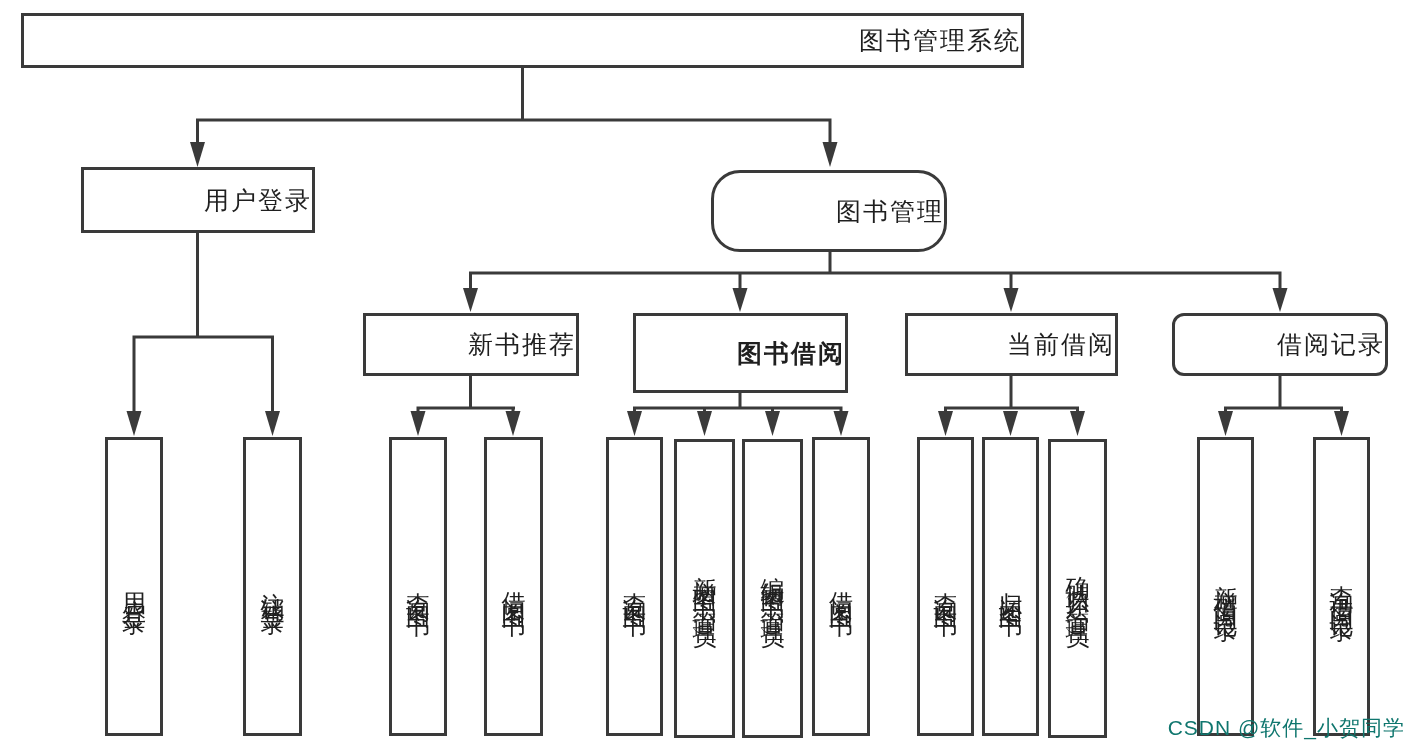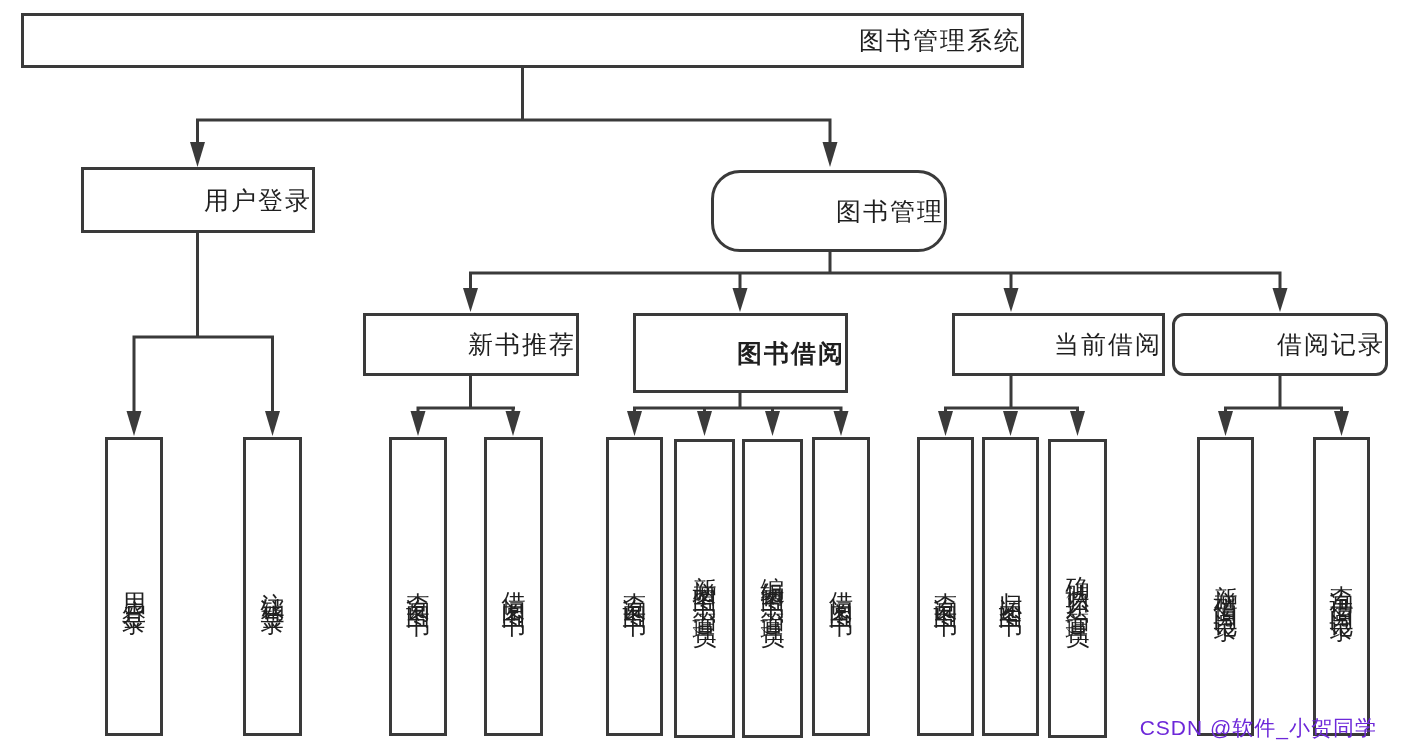--- a/index.html
+++ b/index.html
@@ -48,25 +48,25 @@
     writing-mode: vertical-rl;
     text-orientation: mixed;
     font-size: 24px;
     letter-spacing: 7px;
     color: #1f1f1f;
     white-space: nowrap;
     line-height: 1;
   }
   .watermark {
     position: absolute;
-    right: 28px;
+    right: 0;
     bottom: 5px;
     font-size: 21px;
     letter-spacing: 1px;
-    color: #6d28d9;
+    color: #0f766e;
     z-index: 5;
     white-space: nowrap;
   }
 </style>
 </head>
 <body>
 
 <div id="canvas">
 
   <svg id="connectors" viewBox="0 0 1405 747" xmlns="http://www.w3.org/2000/svg">
@@ -133,21 +133,21 @@
   <div class="vbox" style="left:243px; top:437px; width:59px; height:299px;">
     <span>注销登录</span>
   </div>
 
   <div class="hbox" style="left:363px; top:313px; width:216px; height:63px;padding-left:28px;">
     <span>新书推荐</span>
   </div>
   <div class="hbox" style="left:633px; top:313px; width:215px; height:80px;font-weight:bold;">
     <span>图书借阅</span>
   </div>
-  <div class="hbox" style="left:952px; top:313px; width:213px; height:63px;padding-left:8px;">
+  <div class="hbox" style="left:905px; top:313px; width:213px; height:63px;padding-left:8px;">
     <span>当前借阅</span>
   </div>
   <div class="hbox" style="left:1172px; top:313px; width:216px; height:63px;border-radius:12px;">
     <span>借阅记录</span>
   </div>
 
   <div class="vbox" style="left:389px; top:437px; width:58px; height:299px;">
     <span>查询图书</span>
   </div>
   <div class="vbox" style="left:484px; top:437px; width:59px; height:299px;">

